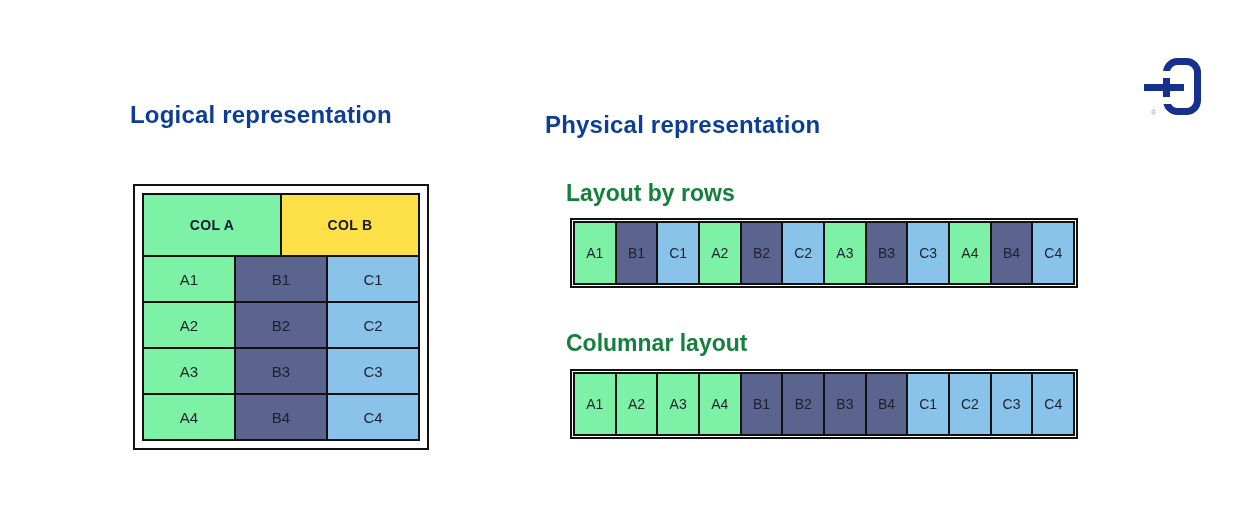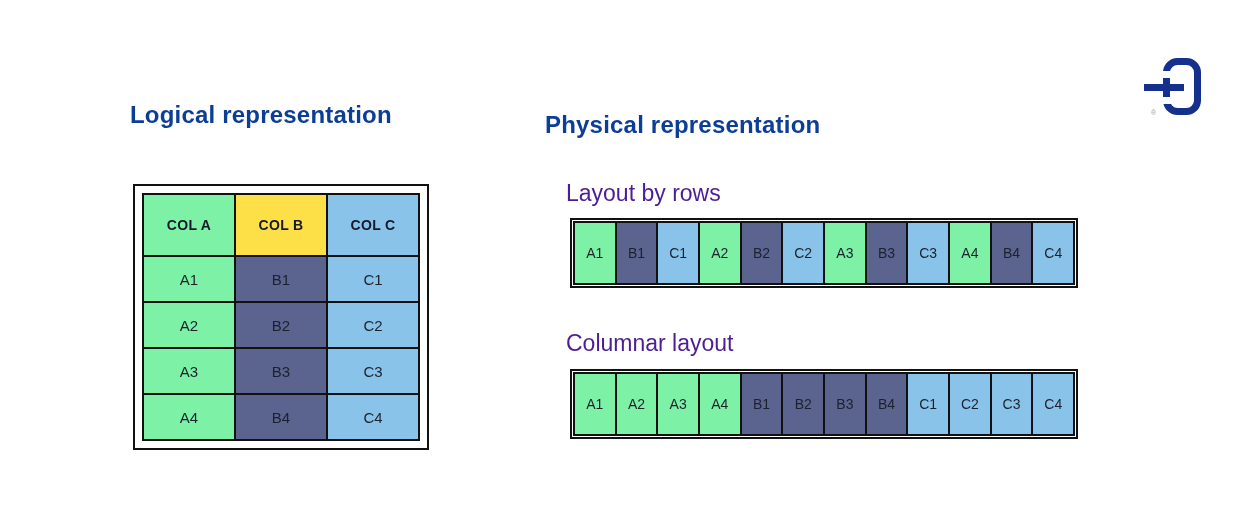--- a/index.html
+++ b/index.html
@@ -13,21 +13,21 @@
   }
   .section-title {
     position:absolute;
     font-size:24px; font-weight:700; color:#0d3e96;
     letter-spacing:0.2px; white-space:nowrap;
   }
   #title-logical { left:130px; top:101px; }
   #title-physical { left:545px; top:101px;margin-top:10px; }
   .sub-label {
     position:absolute;
-    font-size:23px; font-weight:400; color:#4c1d95;
+    font-size:23px; font-weight:700; color:#15803d;
     white-space:nowrap;
   }
   #label-rows { left:566px; top:180px; }
   #label-columnar { left:566px; top:330px; }
 
   
   .ltable {
     position:absolute; left:133px; top:184px; width:296px;
     border:2px solid #111; padding:7px; background:#ffffff;
   }
@@ -67,21 +67,20 @@
 
 <div class="page">
 
   <div class="section-title" id="title-logical">Logical representation</div>
   <div class="section-title" id="title-physical">Physical representation</div>
 
   <div class="ltable">
     <div class="trow thead">
       <div class="tcell hcell" style="background-color: rgb(125, 242, 166);">COL A</div>
       <div class="tcell hcell" style="background-color: #fde047;">COL B</div>
-      <div class="tcell hcell" style="background-color: rgb(137, 195, 233);">COL C</div>
     </div>
     <div class="trow">
       <div class="tcell" style="background-color: rgb(125, 242, 166);">A1</div>
       <div class="tcell" style="background-color: rgb(90, 100, 143);">B1</div>
       <div class="tcell" style="background-color: rgb(137, 195, 233);">C1</div>
     </div>
     <div class="trow">
       <div class="tcell" style="background-color: rgb(125, 242, 166);">A2</div>
       <div class="tcell" style="background-color: rgb(90, 100, 143);">B2</div>
       <div class="tcell" style="background-color: rgb(137, 195, 233);">C2</div>

